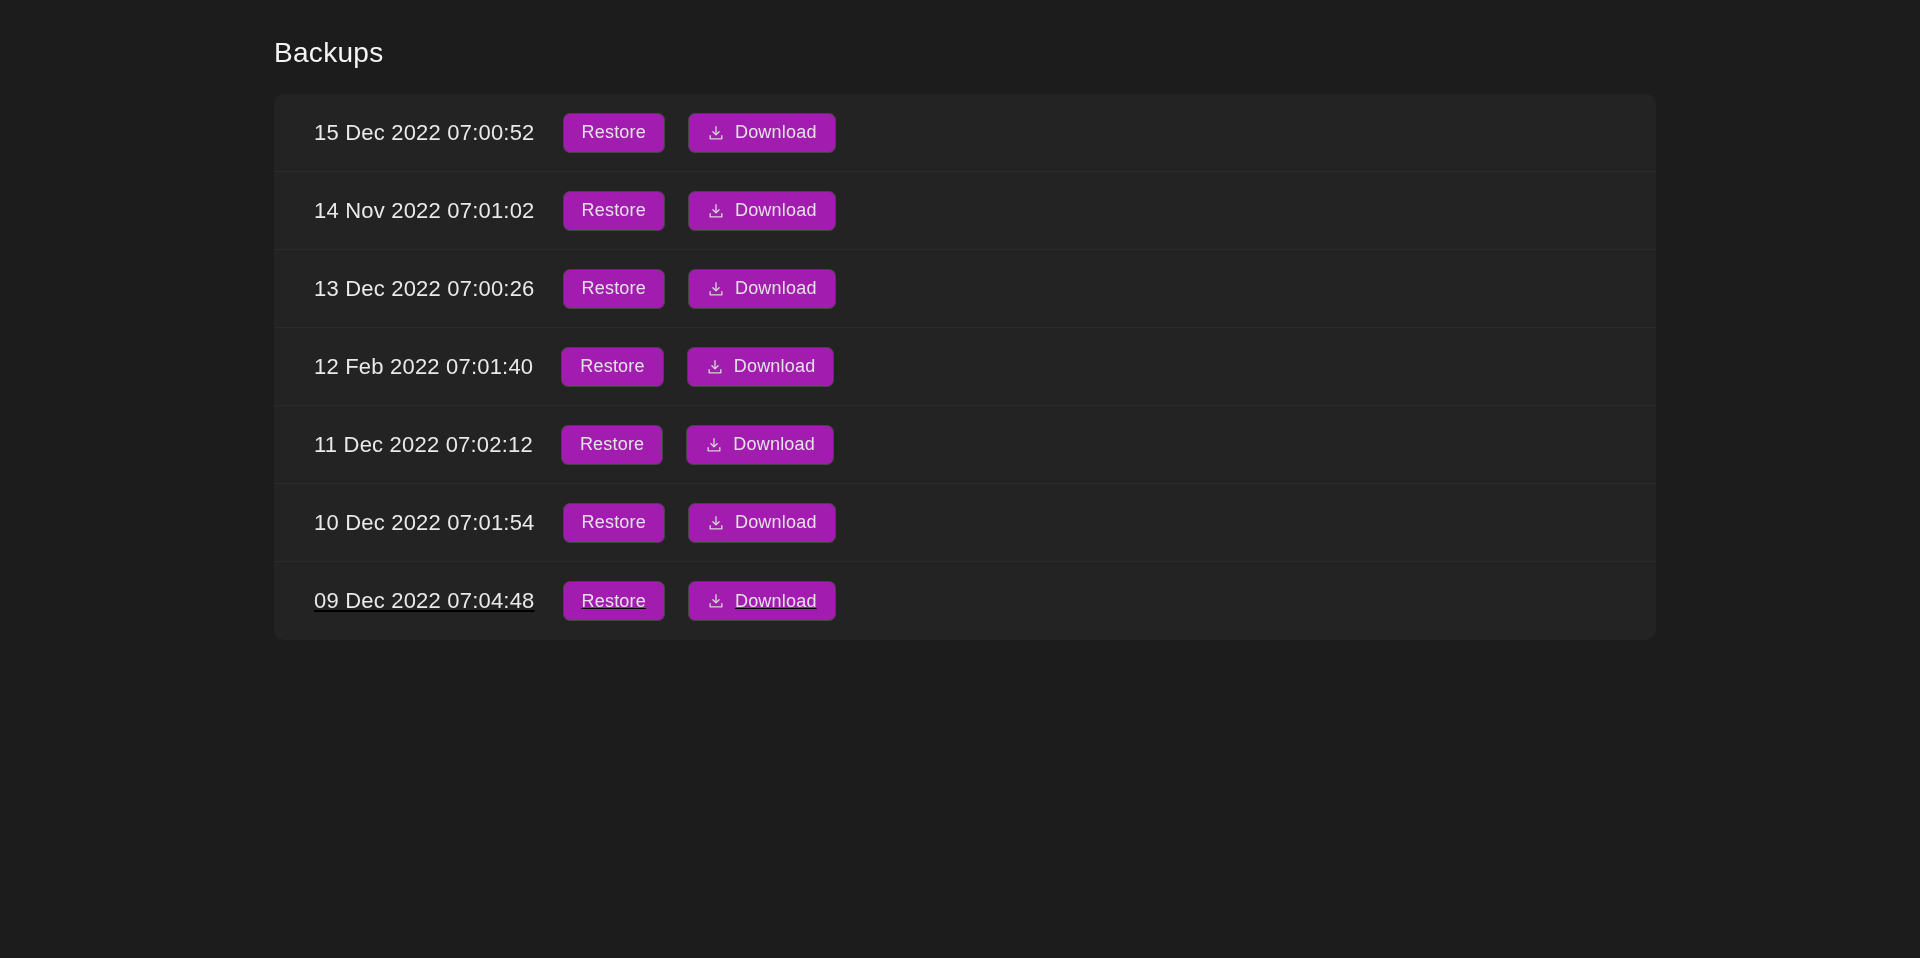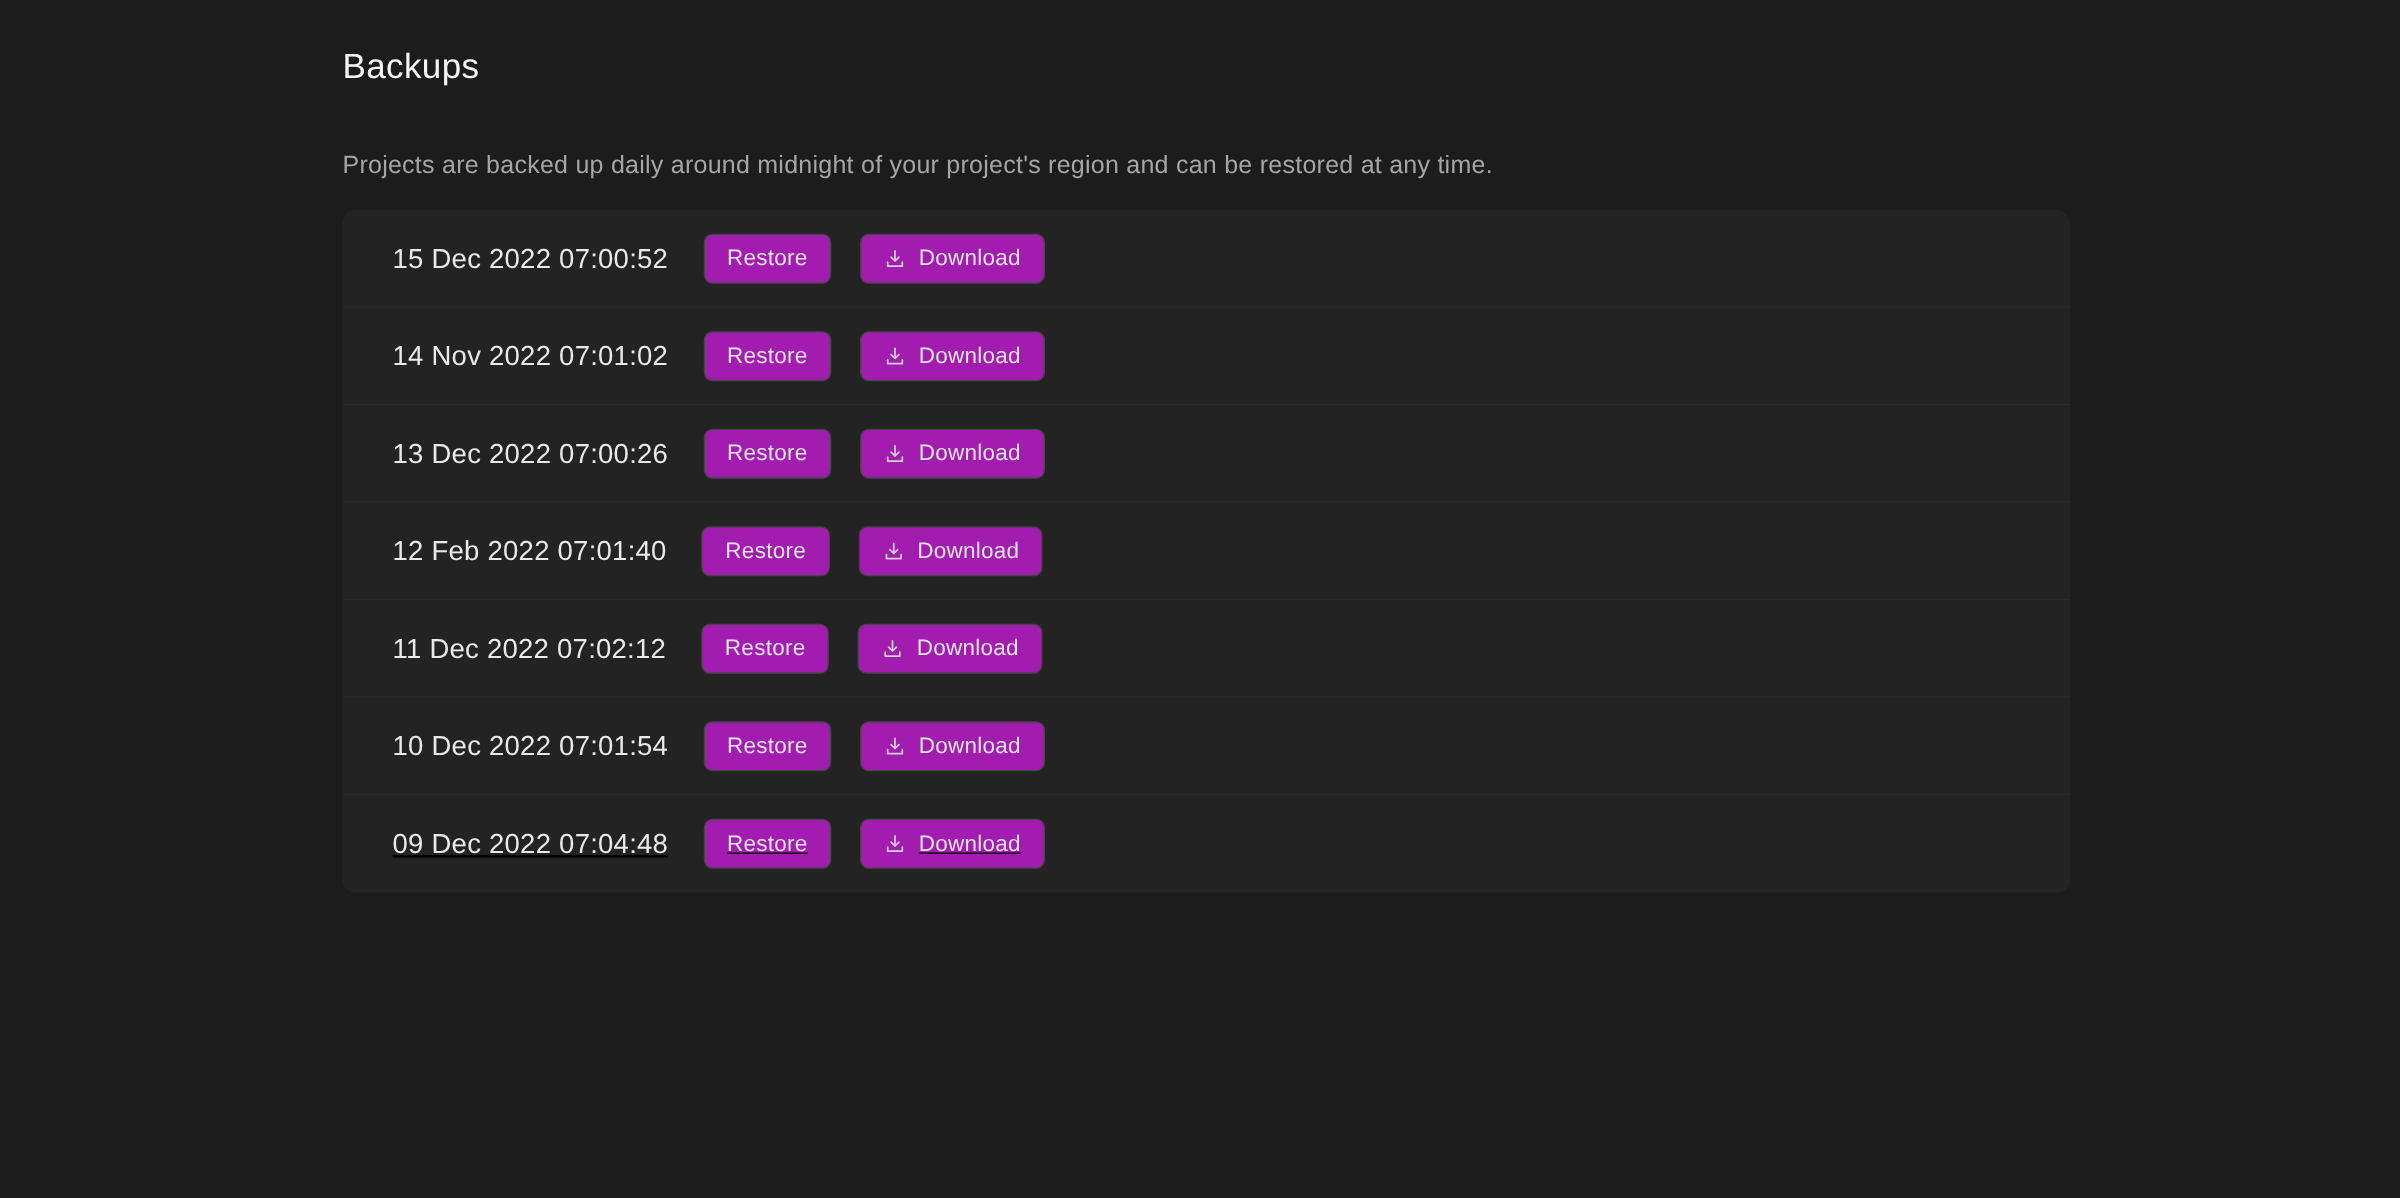--- a/index.html
+++ b/index.html
@@ -104,21 +104,20 @@
   .btn .icon svg { width: 18px; height: 18px; display: block; }
 </style>
 </head>
 <body>
 
 <main class="content">
 
   <h1 class="page-title">Backups</h1>
 
 
-  <p class="description">Projects are backed up daily around midnight of your project's region and can be restored at any time.</p>
 
   <section class="panel" id="backups-list">
   <div class="row">
     <span class="timestamp">15 Dec 2022 07:00:52</span>
     <div class="actions">
       <button class="btn">
         <span>Restore</span>
       </button>
       <button class="btn">
         <span class="icon">

